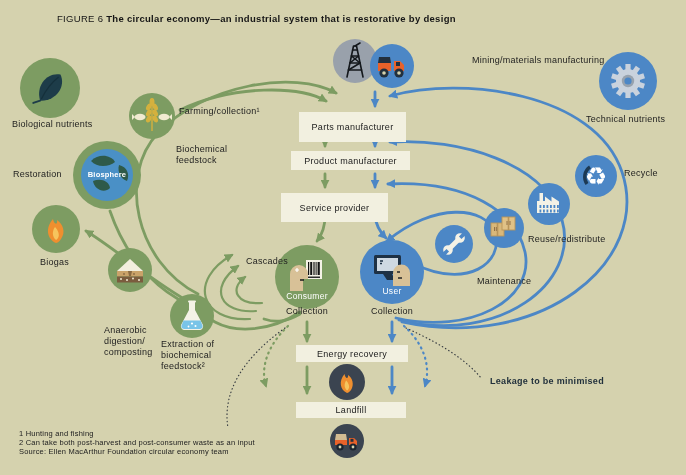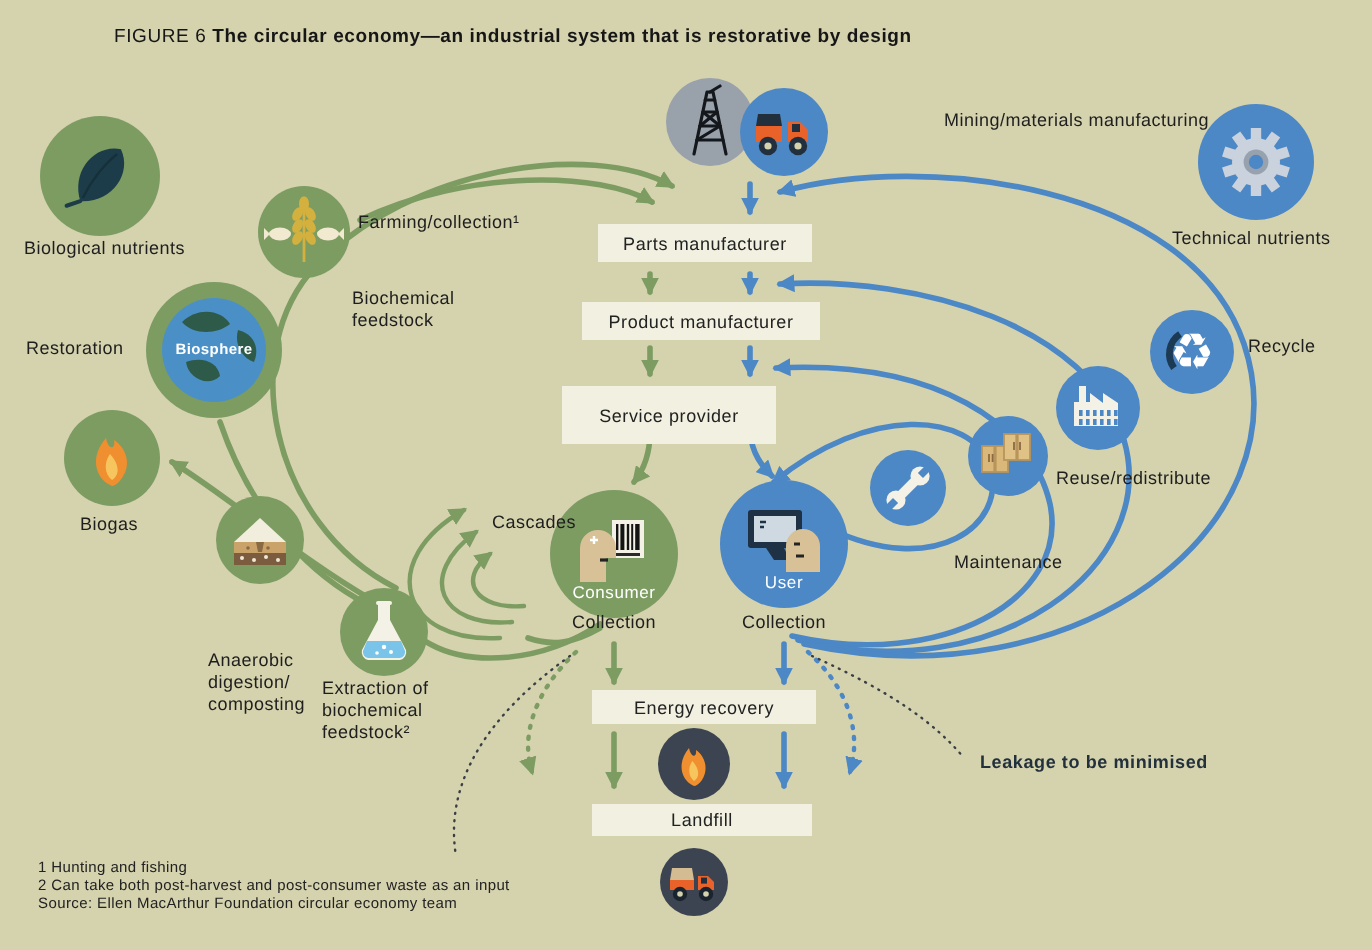--- a/index.html
+++ b/index.html
@@ -83,21 +83,21 @@
     <path d="M 404,326 C 424,344 431,366 425,386" stroke="#4c87c6" stroke-width="2.2" fill="none" stroke-linecap="round" stroke-dasharray="1,4.5" marker-end="url(#mb)"></path>
 
     <g stroke="#3a3f44" stroke-width="1.2" fill="none" stroke-linecap="round" stroke-dasharray="0.5,3.2">
       <path d="M 285,328 C 243,358 222,392 228,428"></path>
       <path d="M 406,328 C 446,346 468,362 482,379"></path>
     </g>
   </svg>
 
   <div class="title"><span>FIGURE 6</span> <b>The circular economy—an industrial system that is restorative by design</b></div>
 
-  <div class="box" style="left:299px;top:112px;width:107px;height:19px;">Parts manufacturer</div>
+  <div class="box" style="left:299px;top:112px;width:107px;height:30px;">Parts manufacturer</div>
   <div class="box" style="left:291px;top:151px;width:119px;height:19px;">Product manufacturer</div>
   <div class="box" style="left:281px;top:193px;width:107px;height:29px;">Service provider</div>
   <div class="box" style="left:296px;top:345px;width:112px;height:17px;">Energy recovery</div>
   <div class="box" style="left:296px;top:402px;width:110px;height:16px;">Landfill</div>
 
   <div class="circ g" style="left:20px;top:58px;width:60px;height:60px;">
     <svg width="46" height="46" viewBox="-23 -23 46 46">
       <g transform="rotate(38)">
         <path d="M0,16 C-13,7 -12,-11 0,-17 C12,-11 13,7 0,16 Z" fill="#1d3c49"></path>
         <path d="M0,14 C-2,5 -2,-6 0,-14" stroke="#15303b" stroke-width="1.2" fill="none"></path>

